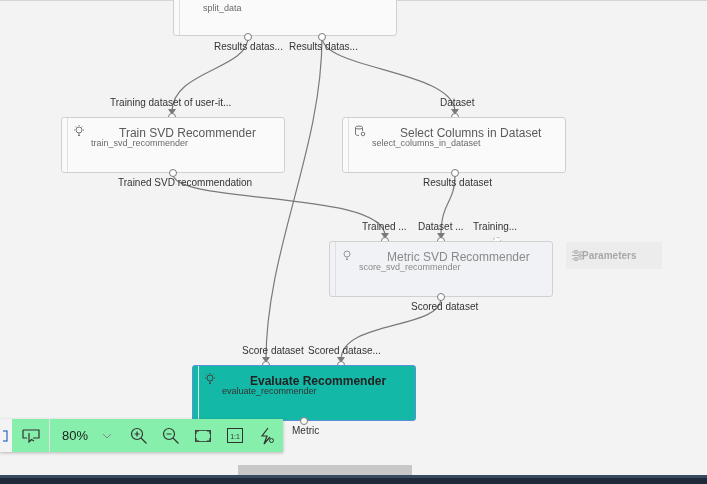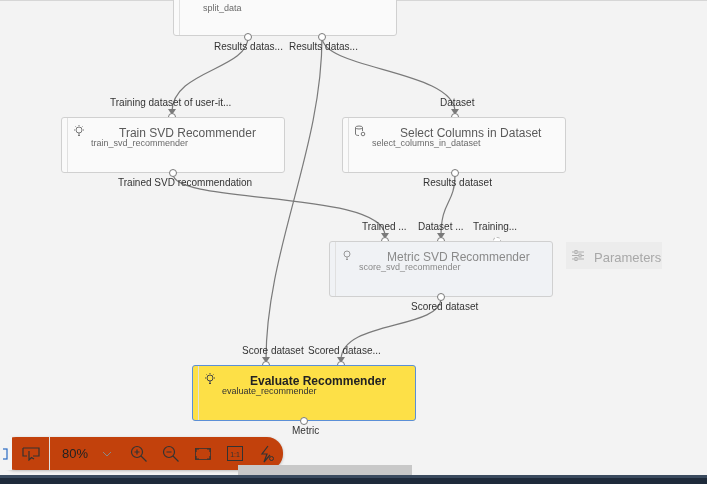--- a/index.html
+++ b/index.html
@@ -1,34 +1,34 @@
 <!DOCTYPE html>
 <html><head>
 <meta charset="utf-8">
 <style>
   html, body { margin:0; padding:0; }
   body { width:707px; height:484px; position:relative; overflow:hidden; background:#f3f3f3; font-family:"Liberation Sans", sans-serif; }
   .top-edge { position:absolute; left:0; top:0; width:707px; height:1px; background:#d6d6d6; }
   .node { position:absolute; background:#fafafa; border:1px solid #d0d0d0; border-radius:3px; box-sizing:border-box; }
   .node::before { content:""; position:absolute; left:0; top:0; bottom:0; width:5px; border-right:1px solid #e0e0e0; }
   .node.dim { background:#f0f2f5; }
-  .node.sel { background:#fde047; border-color:#5b8fd6; }
+  .node.sel { background:#14b8a6; border-color:#5b8fd6; }
   .node .icon { position:absolute; left:11px; top:7px; width:12px; height:12px; }
   .node .title { position:absolute; left:29px; top:8px; font-size:12px; color:#5a5a5a; white-space:nowrap;margin-left:28px; }
   .node .sub { position:absolute; left:29px; top:20px; font-size:9px; color:#6a6a6a; white-space:nowrap; }
   .node.sel .title { color:#222; }
   .node.sel .sub { color:#333; }
   .node.dim .title, .node.dim .sub { color:#8a8a8a; }
   .port { position:absolute; width:8px; height:8px; border:1px solid #7a7a7a; border-radius:50%; background:#fff; box-sizing:border-box; }
   .port.dashed { border:1px dashed #bbb; }
   .plabel { position:absolute; font-size:10px; color:#333; white-space:nowrap; }
   svg.wires { position:absolute; left:0; top:0; }
   .params { position:absolute; left:566px; top:242px; width:96px; height:27px; background:#ececec; }
-  .params span { position:absolute; left:28px; top:8px; font-size:13px; color:#a8a8a8; font-weight:normal; }
-  .toolbar { position:absolute; left:0; top:437px; width:283px; height:33px; background:#c2410c; box-shadow:0 1px 3px rgba(0,0,0,0.25);border-radius:16px; }
+  .params span { position:absolute; left:16px; top:8px; font-size:10px; color:#a8a8a8; font-weight:bold; }
+  .toolbar { position:absolute; left:0; top:419px; width:283px; height:33px; background:#86efac; box-shadow:0 1px 3px rgba(0,0,0,0.25); }
   .tb { position:absolute; top:0; height:33px; display:flex; align-items:center; justify-content:center; }
   .zoom-val { position:absolute; left:62px; top:9px; font-size:13px; color:#222; }
   .hscroll { position:absolute; left:238px; top:465px; width:174px; height:10px; background:#c8c8c8; }
   .bottombar { position:absolute; left:0; top:475px; width:707px; height:9px; background:#1e2a3a; border-top:3px solid #3a4a5e; box-sizing:border-box; }
 </style>
 </head>
 <body>
 
 <div class="top-edge"></div>
 

